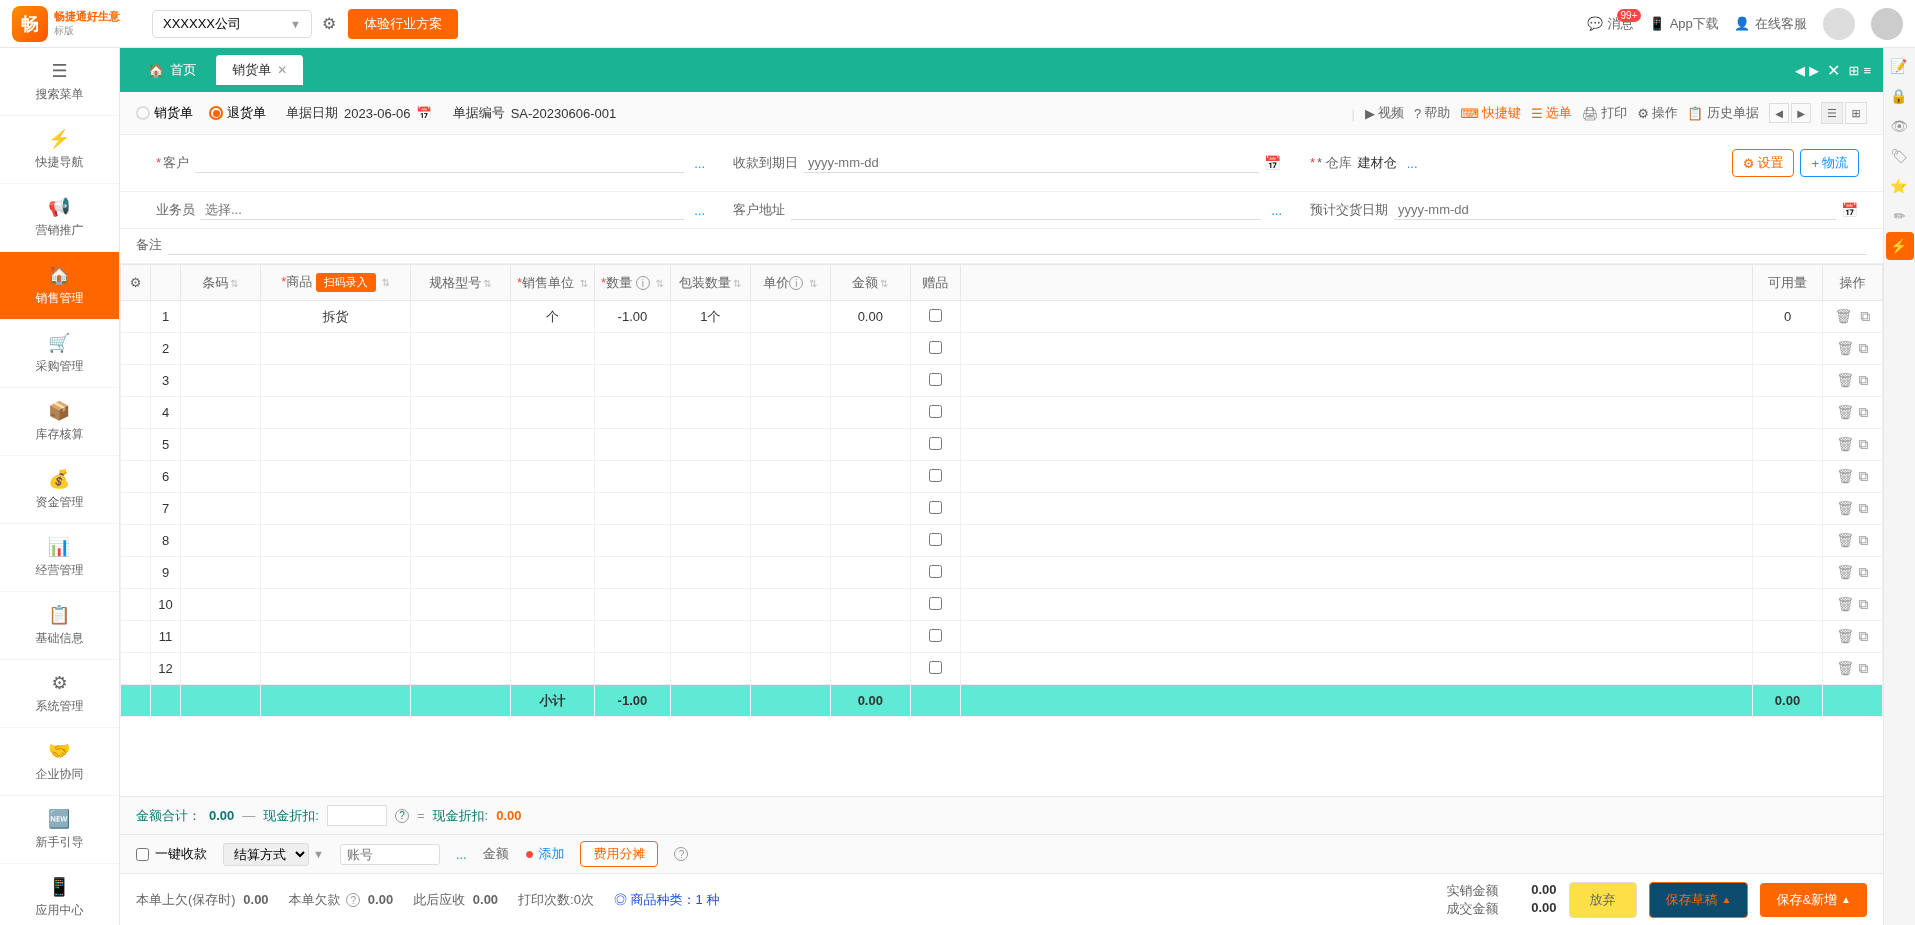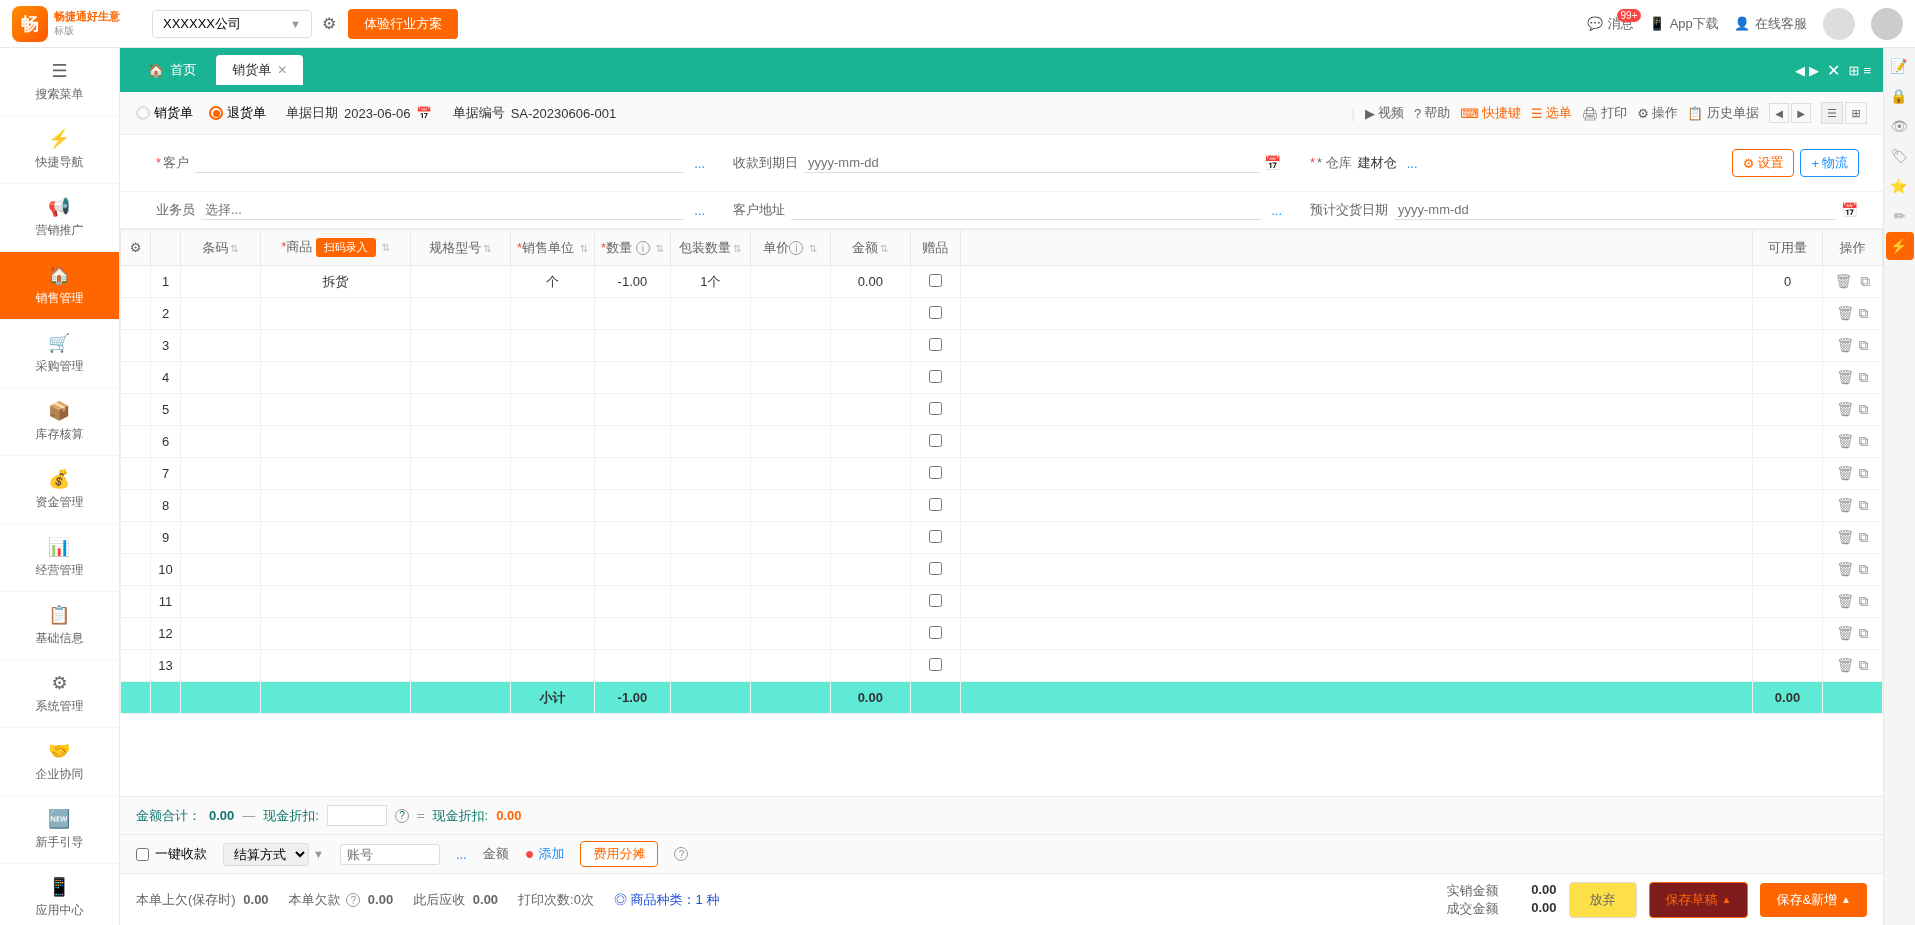--- a/index.html
+++ b/index.html
@@ -103,21 +103,21 @@
     .fees-btn { border: 1px solid #ff6600; color: #ff6600; background: white; border-radius: 4px; padding: 3px 12px; cursor: pointer; }
 
     
     .bottom-bar { height: 52px; background: white; border-top: 1px solid #e8e8e8; display: flex; align-items: center; padding: 0 16px; justify-content: space-between; flex-shrink: 0; }
     .bottom-left { display: flex; gap: 20px; align-items: center; color: #666; font-size: 12px; }
     .bottom-right { display: flex; align-items: center; gap: 12px; }
     .summary-box { text-align: right; }
     .summary-row { display: flex; gap: 8px; justify-content: flex-end; color: #666; font-size: 12px; }
     .summary-val { color: #333; font-weight: bold; min-width: 50px; text-align: right; }
     .discard-btn { border: 1px solid #ddd; background: #fde047; color: #666; border-radius: 4px; padding: 8px 20px; cursor: pointer; }
-    .save-draft-btn { border: 1px solid #ff6600; background: #7f1d1d; color: #ff6600; border-radius: 4px; padding: 8px 16px; cursor: pointer; display: flex; align-items: center; gap: 4px; }
+    .save-draft-btn { border: 1px solid #ff6600; background: #0c4a6e; color: #ff6600; border-radius: 4px; padding: 8px 16px; cursor: pointer; display: flex; align-items: center; gap: 4px; }
     .save-new-btn { background: #ff6600; color: white; border: none; border-radius: 4px; padding: 8px 16px; cursor: pointer; display: flex; align-items: center; gap: 4px; }
     .dropdown-arrow { font-size: 10px; }
 
     
     .right-sidebar { width: 32px; background: #f5f5f5; display: flex; flex-direction: column; align-items: center; padding: 4px 0; gap: 2px; border-left: 1px solid #e8e8e8; flex-shrink: 0; }
     .rs-icon { width: 28px; height: 28px; display: flex; align-items: center; justify-content: center; cursor: pointer; color: #999; font-size: 14px; border-radius: 4px; }
     .rs-icon.orange-bg { background: #ff6600; color: white; }
 
     .op-icon { color: #999; cursor: pointer; font-size: 14px; margin: 0 2px; }
     .info-icon { display: inline-flex; width: 14px; height: 14px; border-radius: 50%; border: 1px solid #999; align-items: center; justify-content: center; font-size: 10px; color: #999; cursor: help; }
@@ -349,20 +349,24 @@
           <input class="field-input" style="flex: 1 1 0%;">
           <span class="field-ellipsis">...</span>
         </div>
         <div class="field-group">
           <span class="field-label">预计交货日期</span>
           <input class="field-input" placeholder="yyyy-mm-dd" style="flex: 1 1 0%;">
           <span class="calendar-icon">📅</span>
         </div>
       </div>
 
+      <div class="remarks-row">
+        <span class="field-label">备注</span>
+        <input class="field-input" style="flex: 1 1 0%;">
+      </div>
 
       <div class="table-container">
         <div class="table-scroll">
           <table class="data-table">
             <thead>
               <tr>
                 <th class="th-settings col-num">⚙</th>
                 <th class="col-num"></th>
                 <th class="col-barcode">
                   条码<span class="sort-icon">⇅</span>
@@ -591,36 +595,20 @@
                   <td></td>
                   <td></td>
                   <td></td>
                   <td></td>
                   <td></td>
                   <td><input type="checkbox" style=""></td>
                   <td></td>
                   <td></td>
                   <td><span class="op-icon">🗑</span><span class="op-icon">⧉</span></td>
                 </tr>
-              <tr>
-                  <td></td>
-                  <td>13</td>
-                  <td></td>
-                  <td></td>
-                  <td></td>
-                  <td></td>
-                  <td></td>
-                  <td></td>
-                  <td></td>
-                  <td></td>
-                  <td><input type="checkbox" style=""></td>
-                  <td></td>
-                  <td></td>
-                  <td><span class="op-icon">🗑</span><span class="op-icon">⧉</span></td>
-                </tr>
 
               <tr class="subtotal-row">
                 <td></td>
                 <td></td>
                 <td></td>
                 <td></td>
                 <td></td>
                 <td>小计</td>
                 <td class="text-red">-1.00</td>
                 <td></td>

